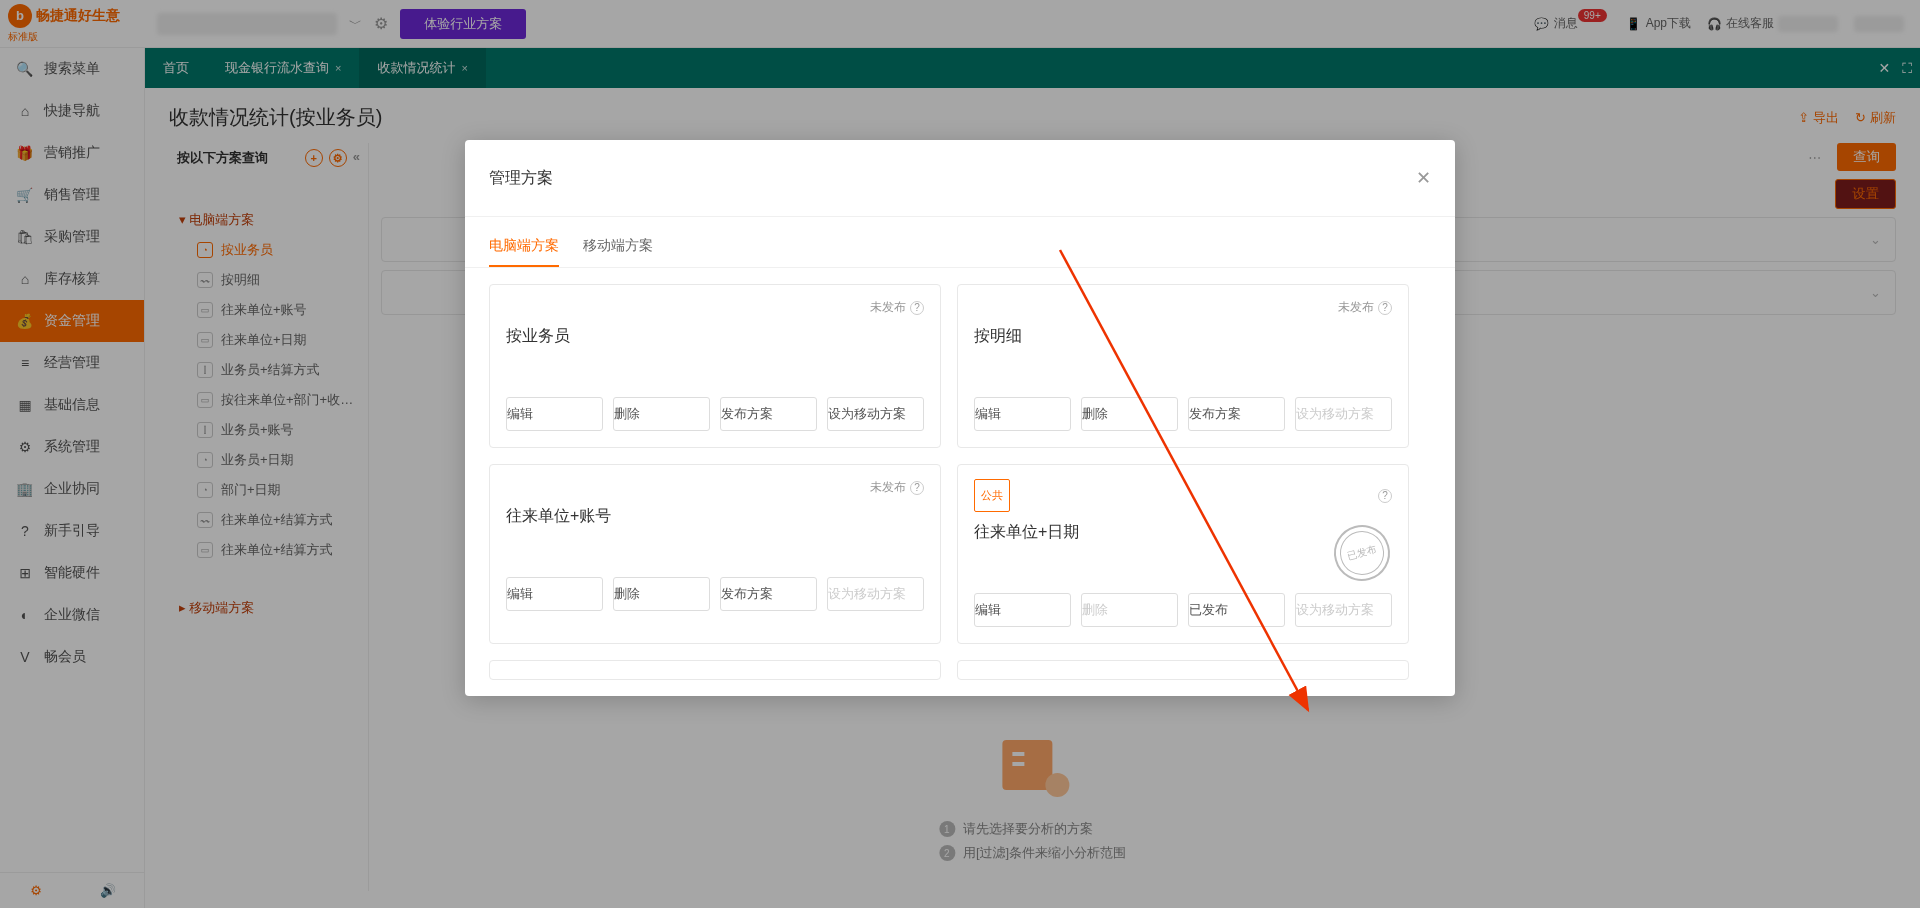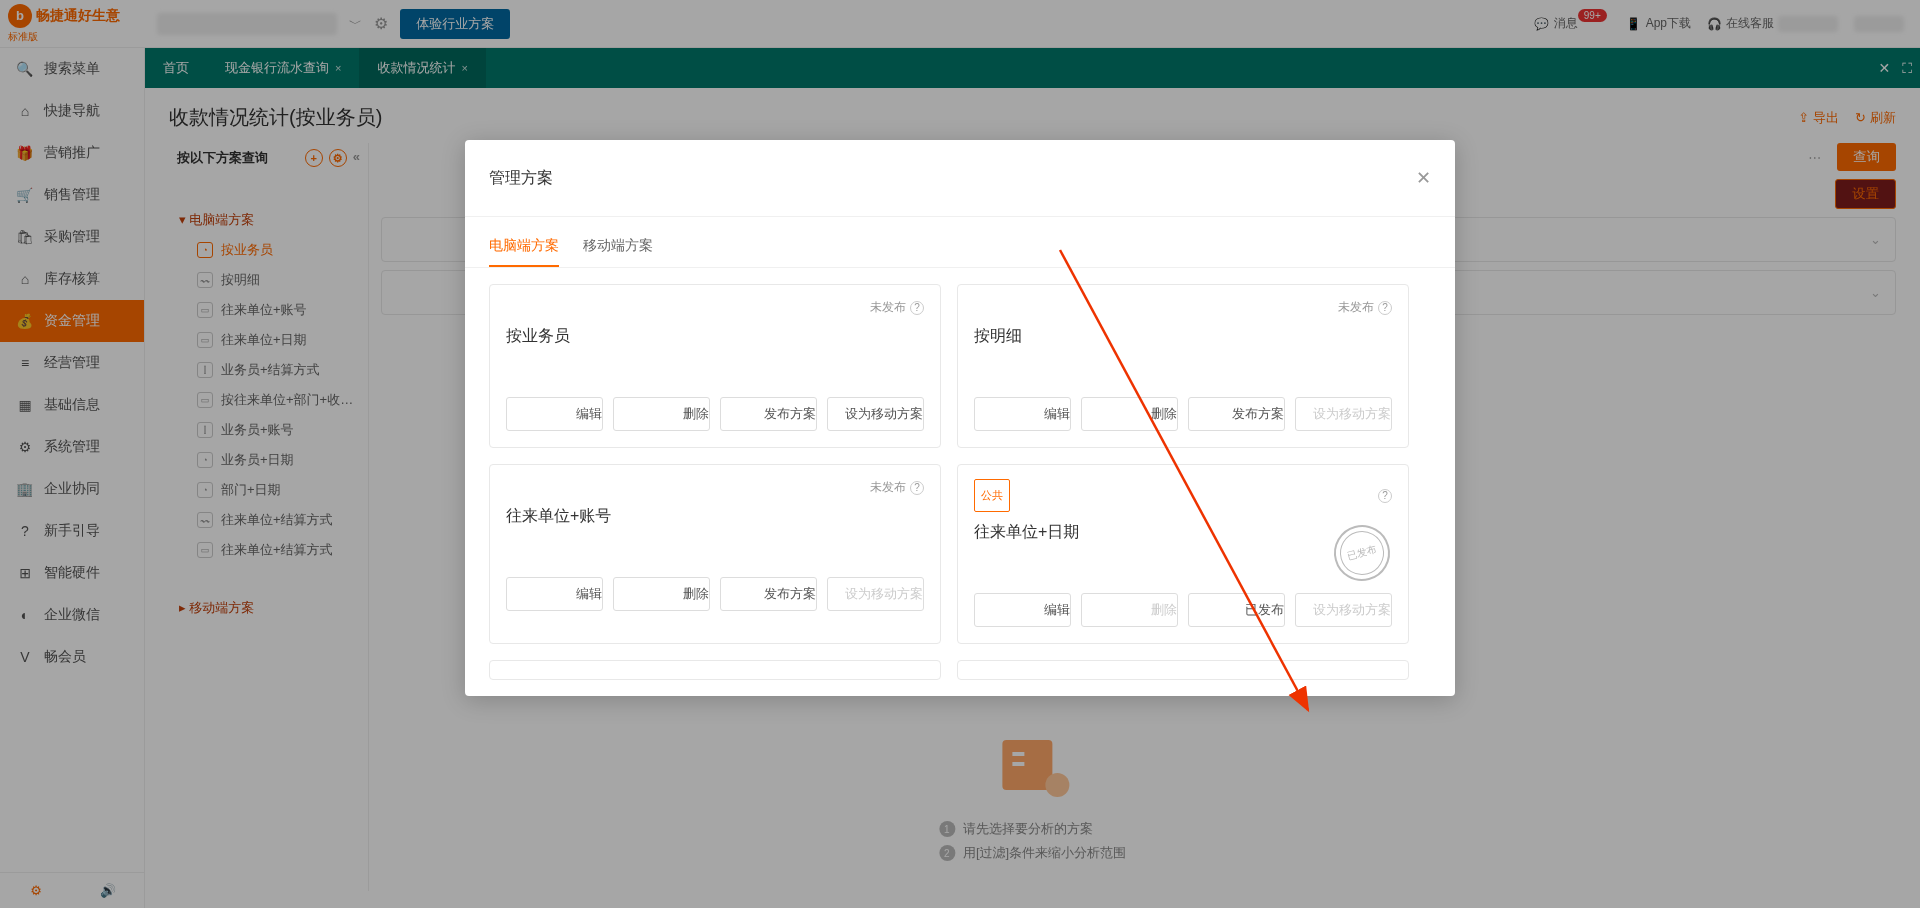--- a/index.html
+++ b/index.html
@@ -7,21 +7,21 @@
 .hdr { height: 48px; background: #fff; border-bottom: 1px solid #eee; display: flex; align-items: center; }
 .logo { width: 145px; padding: 4px 8px; }
 .logo-img { display: flex; align-items: center; gap: 4px; }
 .logo-circ { width: 24px; height: 24px; border-radius: 50%; background: #ff6a00; display: flex; align-items: center; justify-content: center; color: #fff; font-weight: bold; }
 .logo-txt { font-size: 14px; color: #ff6a00; font-weight: bold; }
 .logo-sub { font-size: 10px; color: #ff6a00; margin-top: 2px; }
 .hdr-mid { flex: 1; display: flex; align-items: center; padding-left: 12px; gap: 12px; }
 .hdr-blur { width: 180px; height: 22px; background: #eee; filter: blur(2px); border-radius: 3px; }
 .hdr-drop { color: #999; }
 .hdr-gear { color: #999; font-size: 16px; }
-.btn-primary { background: #0369a1; color: #fff; border: none; padding: 6px 16px; border-radius: 3px; cursor: pointer; font-size: 13px; }
+.btn-primary { background: #6d28d9; color: #fff; border: none; padding: 6px 24px; border-radius: 3px; cursor: pointer; font-size: 13px; }
 .hdr-right { display: flex; align-items: center; gap: 16px; padding-right: 16px; color: #666; font-size: 12px; }
 .hdr-item { display: flex; align-items: center; gap: 4px; cursor: pointer; }
 .badge { background: #e33; color: #fff; border-radius: 10px; padding: 1px 6px; font-size: 10px; position: relative; top: -8px; left: -4px; }
 .hdr-blur2 { width: 60px; height: 16px; background: #eee; filter: blur(2px); border-radius: 3px; }
 .main { display: flex; height: calc(100% - 48px); }
 .sidebar { width: 145px; background: #fff; border-right: 1px solid #eee; display: flex; flex-direction: column; }
 .sb-item { display: flex; align-items: center; gap: 10px; padding: 12px 16px; cursor: pointer; color: #555; font-size: 14px; }
 .sb-item.active { background: #ff6a00; color: #fff; }
 .sb-ico { width: 18px; height: 18px; display: flex; align-items: center; justify-content: center; }
 .sb-btm { margin-top: auto; display: flex; border-top: 1px solid #eee; }
@@ -71,21 +71,21 @@
 .md-tab { padding: 8px 0 10px; cursor: pointer; color: #666; font-size: 14px; }
 .md-tab.active { color: #ff6a00; border-bottom: 2px solid #ff6a00; }
 .md-body { padding: 16px 24px; display: flex; gap: 16px; flex-wrap: wrap; max-height: 440px; overflow-y: auto; position: relative; }
 .card { width: 452px; border: 1px solid #e8e8e8; border-radius: 4px; padding: 14px 16px 16px; position: relative; }
 .card-hd { display: flex; justify-content: space-between; align-items: center; margin-bottom: 10px; font-size: 12px; color: #999; }
 .card-tag { border: 1px solid #ff6a00; color: #ff6a00; padding: 8px 6px; border-radius: 2px; font-size: 11px; }
 .card-status { display: flex; align-items: center; gap: 4px; }
 .card-q { width: 14px; height: 14px; border: 1px solid #ccc; border-radius: 50%; display: flex; align-items: center; justify-content: center; font-size: 10px; color: #999; }
 .card-title { font-size: 16px; color: #333; margin-bottom: 50px; }
 .card-acts { display: flex; gap: 10px; }
-.card-btn { flex: 1; border: 1px solid #ddd; background: #fff; padding: 7px 0; border-radius: 3px; cursor: pointer; font-size: 13px; color: #555; text-align: right; }
+.card-btn { flex: 1; border: 1px solid #ddd; background: #fff; padding: 7px 0; border-radius: 3px; cursor: pointer; font-size: 13px; color: #555; text-align: left; }
 .card-btn.disabled { color: #ccc; cursor: not-allowed; }
 .stamp { position: absolute; right: 18px; top: 60px; width: 56px; height: 56px; border: 2px solid #bbb; border-radius: 50%; display: flex; align-items: center; justify-content: center; font-size: 10px; color: #bbb; transform: rotate(-15deg); }
 .stamp::before { content: ""; position: absolute; inset: 4px; border: 1px solid #bbb; border-radius: 50%; }
 .md-ft { border-top: 1px solid #f0f0f0; padding: 16px 24px; display: flex; justify-content: space-between; align-items: center; }
 .md-hint { color: #999; font-size: 12px; }
 .arrow { position: absolute; z-index: 200; pointer-events: none; }
 
 .md-body::-webkit-scrollbar { width: 14px; }
 .md-body::-webkit-scrollbar-track { background: #f1f1f1; }
 .md-body::-webkit-scrollbar-thumb { background: #c1c1c1; }

